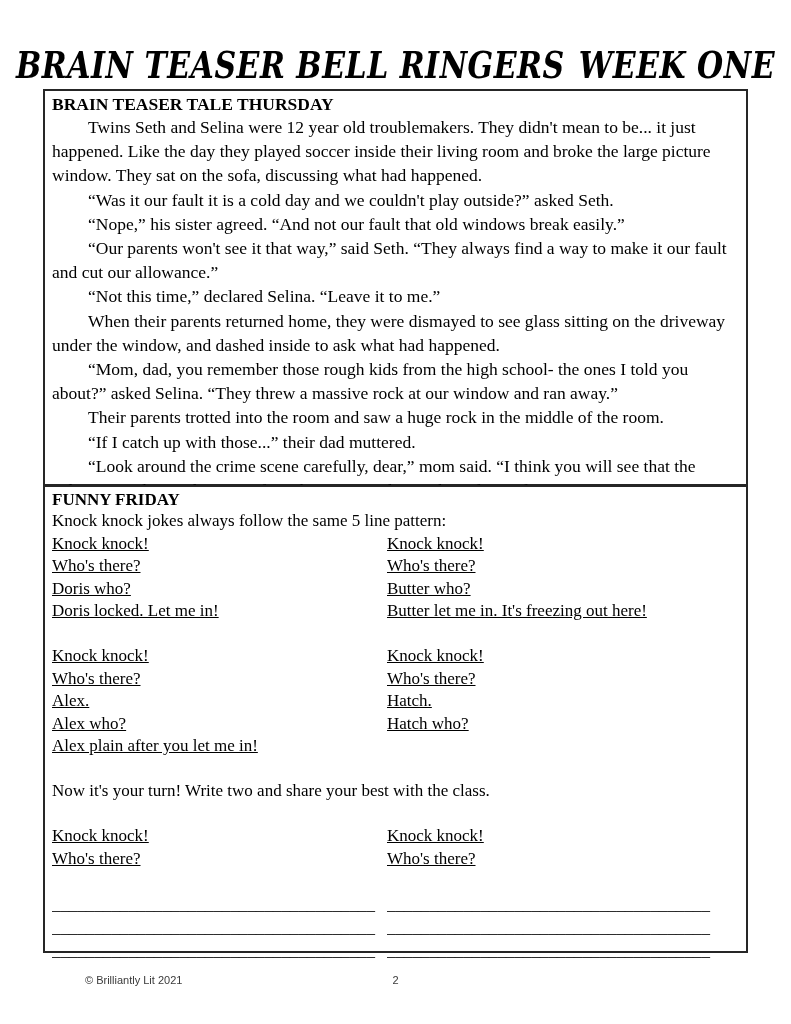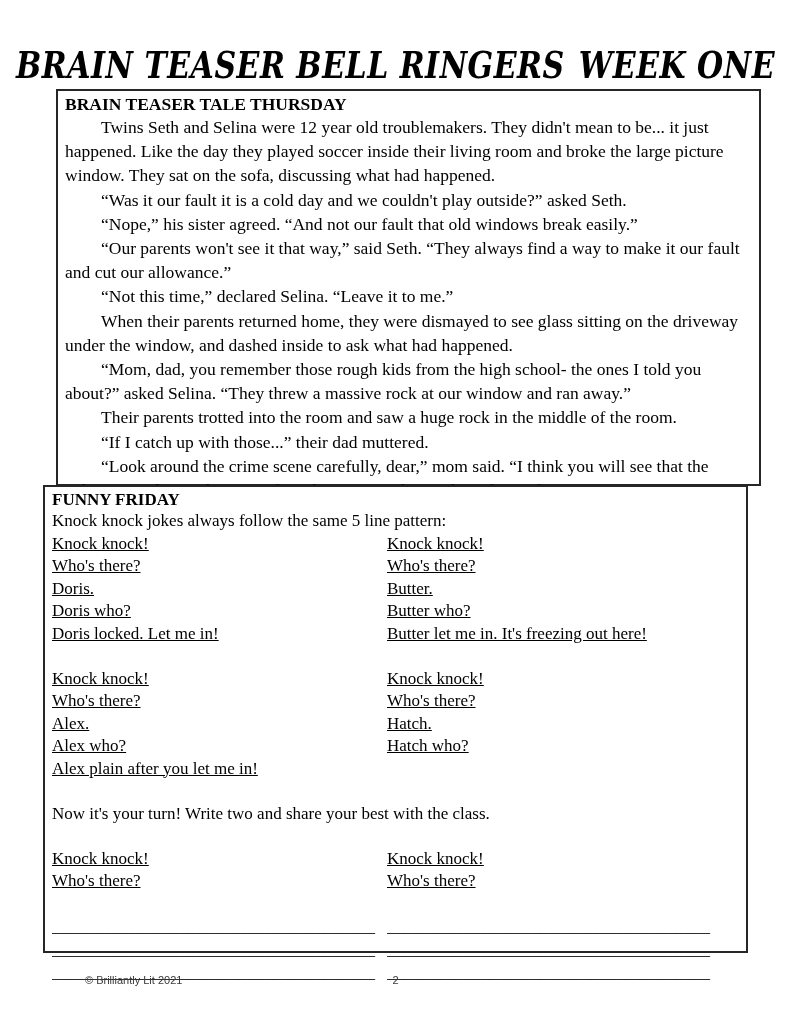--- a/index.html
+++ b/index.html
@@ -48,21 +48,21 @@
   .worksheet-title .gap { display: inline-block; width: 14px; }
 
   
   .box {
     position: absolute;
     border: 2px solid #262626;
     box-sizing: border-box;
     background: #ffffff;
   }
   #tale-box {
-    left: 56px;
+    left: 43px;
     top: 89px;
     width: 705px;
     height: 397px;
     padding: 3px 7px 0 7px;
   }
   #funny-box {
     left: 43px;
     top: 485px;
     width: 705px;
     height: 468px;
@@ -213,24 +213,20 @@
     <div class="joke-grid">
       <div class="joke-row">
         <div class="joke-col-left">Knock knock!</div>
         <div class="joke-col-right">Knock knock!</div>
       </div>
       <div class="joke-row">
         <div class="joke-col-left">Who's there?</div>
         <div class="joke-col-right">Who's there?</div>
       </div>
       <div class="joke-row">
-        <div class="joke-col-left">Doris.</div>
-        <div class="joke-col-right">Butter.</div>
-      </div>
-      <div class="joke-row">
         <div class="joke-col-left">Doris who?</div>
         <div class="joke-col-right">Butter who?</div>
       </div>
       <div class="joke-row">
         <div class="joke-col-left">Doris locked. Let me in!</div>
         <div class="joke-col-right">Butter let me in. It's freezing out here!</div>
       </div>
     </div>
 
     <div class="spacer-line"></div>

